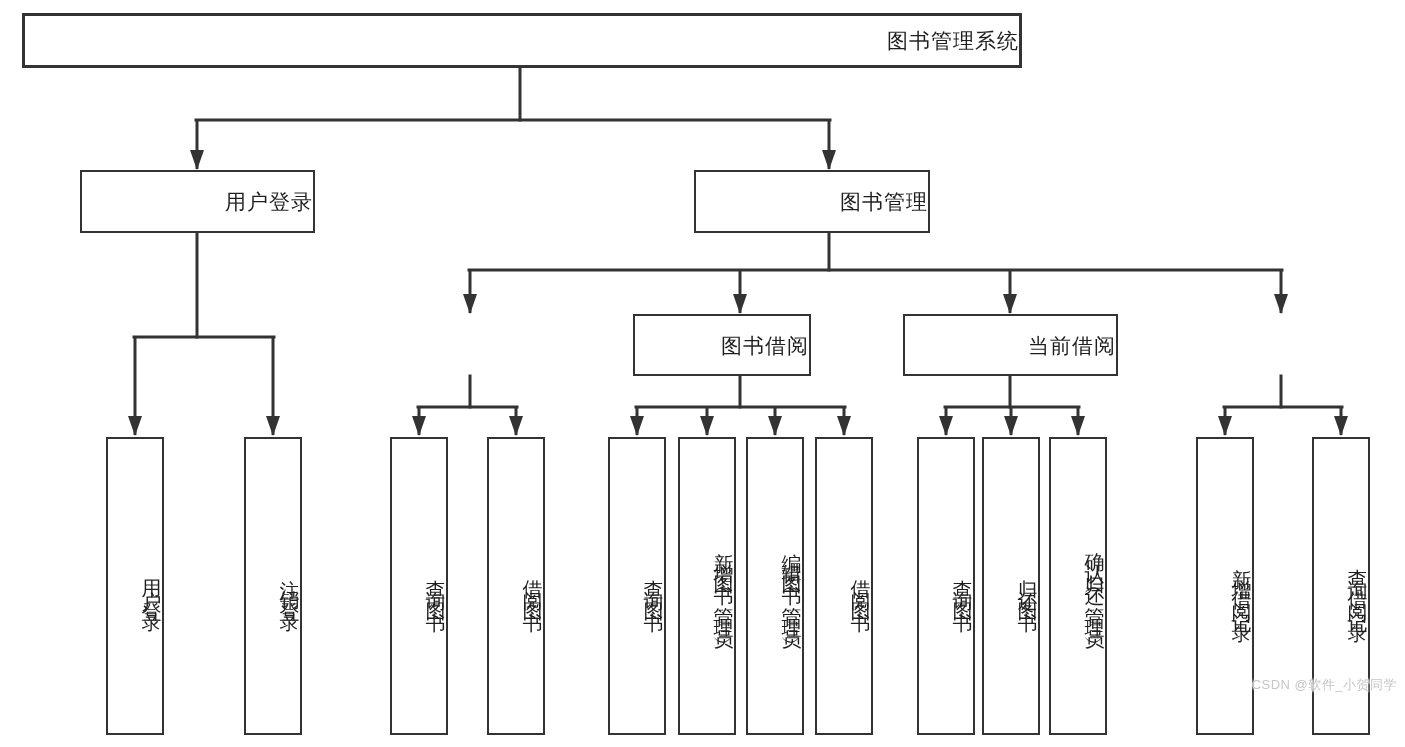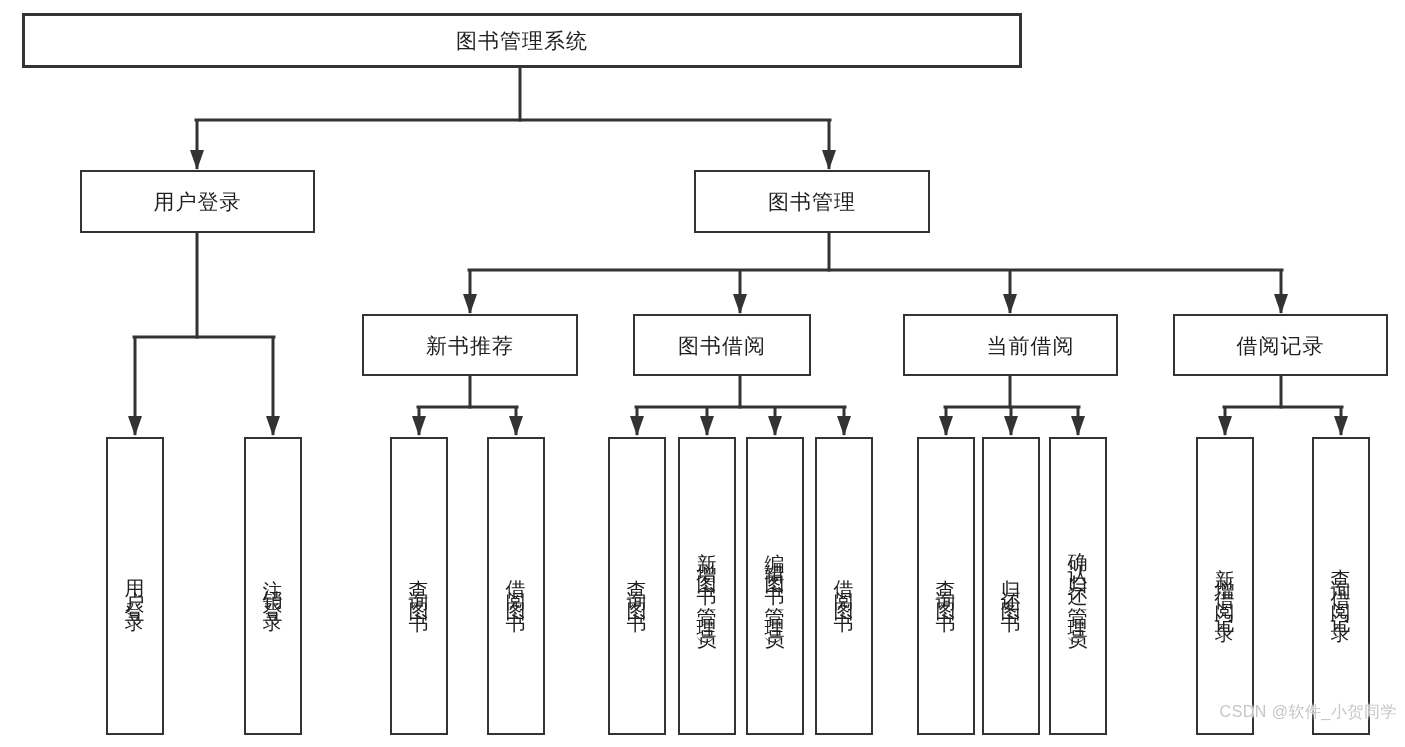--- a/index.html
+++ b/index.html
@@ -22,21 +22,21 @@
     z-index: 1;
   }
   .node {
     position: absolute;
     box-sizing: border-box;
     background: #ffffff;
     border: 2px solid #333333;
     color: #1f1f1f;
     display: flex;
     align-items: center;
-    justify-content: center;
+    justify-content: flex-end;
     z-index: 2;
     font-size: 21px;
     letter-spacing: 1px;
     line-height: 1;
   }
   .node.root {
     border-width: 3px;
     left: 22px; top: 13px; width: 1000px; height: 55px;
   }
   .node.lvl2 { top: 170px; height: 63px; }
@@ -66,23 +66,23 @@
   #lf-bb3 { left: 746px; }
   #lf-bb4 { left: 815px; }
   #lf-cb1 { left: 917px; }
   #lf-cb2 { left: 982px; }
   #lf-cb3 { left: 1049px; }
   #lf-br1 { left: 1196px; }
   #lf-br2 { left: 1312px; }
   #watermark {
     position: absolute;
     right: 8px;
-    top: 702px;
+    top: 676px;
     z-index: 3;
-    font-size: 16px;
+    font-size: 13px;
     color: #c6c6c6;
     letter-spacing: 0.5px;
     text-shadow: 0 0 3px #ffffff, 0 0 3px #ffffff, 1px 1px 2px #ffffff;
     white-space: nowrap;
   }
 </style>
 </head>
 <body>
 
 <div id="stage">
@@ -136,32 +136,26 @@
     <span>图书管理系统</span>
   </div>
 
   <div class="node lvl2" id="n-user-login">
     <span>用户登录</span>
   </div>
   <div class="node lvl2" id="n-book-mgmt">
     <span>图书管理</span>
   </div>
 
-  <div class="node lvl3" id="n-new-book">
-    <span>新书推荐</span>
-  </div>
   <div class="node lvl3" id="n-book-borrow">
     <span>图书借阅</span>
   </div>
   <div class="node lvl3" id="n-cur-borrow">
     <span>当前借阅</span>
   </div>
-  <div class="node lvl3" id="n-records">
-    <span>借阅记录</span>
-  </div>
 
   <div class="node leaf" id="lf-ul1">
     <span class="vtext">用户登录</span>
   </div>
   <div class="node leaf" id="lf-ul2">
     <span class="vtext">注销登录</span>
   </div>
 
   <div class="node leaf" id="lf-nb1">
     <span class="vtext">查询图书</span>

